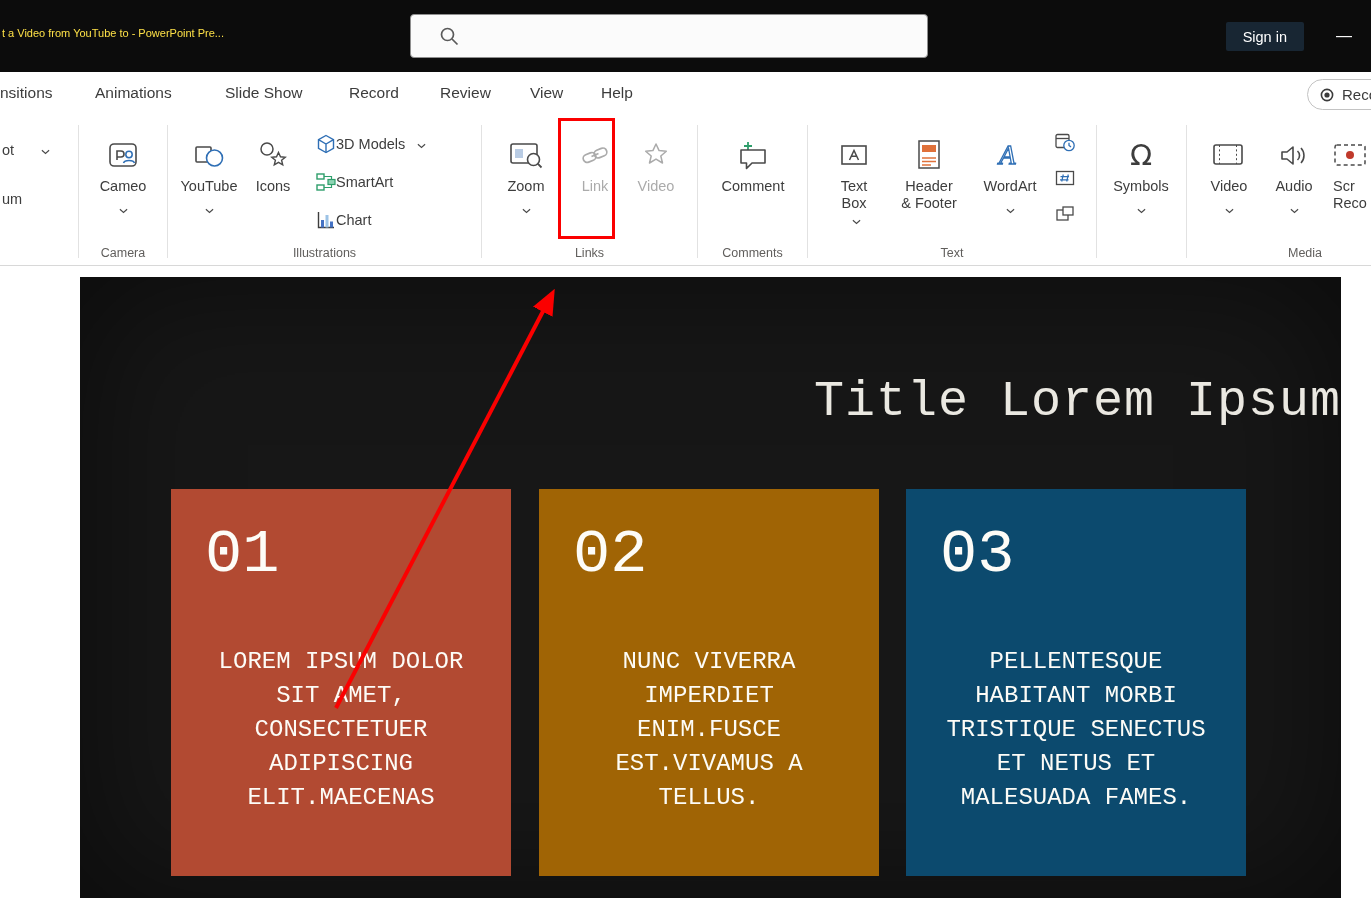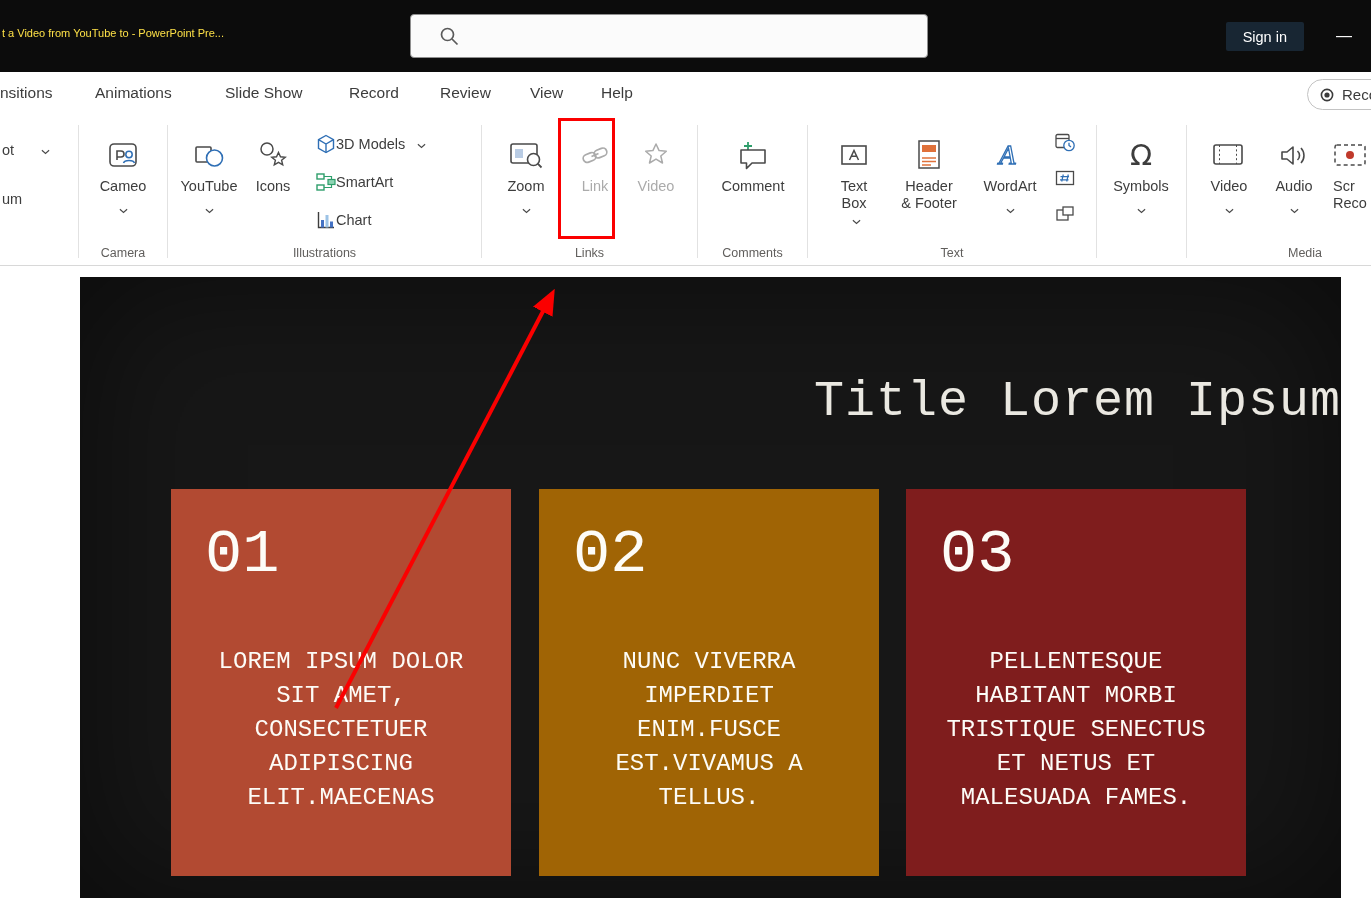--- a/index.html
+++ b/index.html
@@ -401,21 +401,21 @@
 ELIT.MAECENAS</div>
   </div>
   <div class="card card2" style="background-color: rgb(160, 100, 5);">
     <div class="cardnum">02</div>
     <div class="cardtext">NUNC VIVERRA
 IMPERDIET
 ENIM.FUSCE
 EST.VIVAMUS A
 TELLUS.</div>
   </div>
-  <div class="card card3" style="background-color: #7f1d1d;">
+  <div class="card card3" style="background-color: #0c4a6e;">
     <div class="cardnum">03</div>
     <div class="cardtext">PELLENTESQUE
 HABITANT MORBI
 TRISTIQUE SENECTUS
 ET NETUS ET
 MALESUADA FAMES.</div>
   </div>
 </div>
 
 <div class="redrect" style="border-color: rgb(251, 0, 0);"></div>

